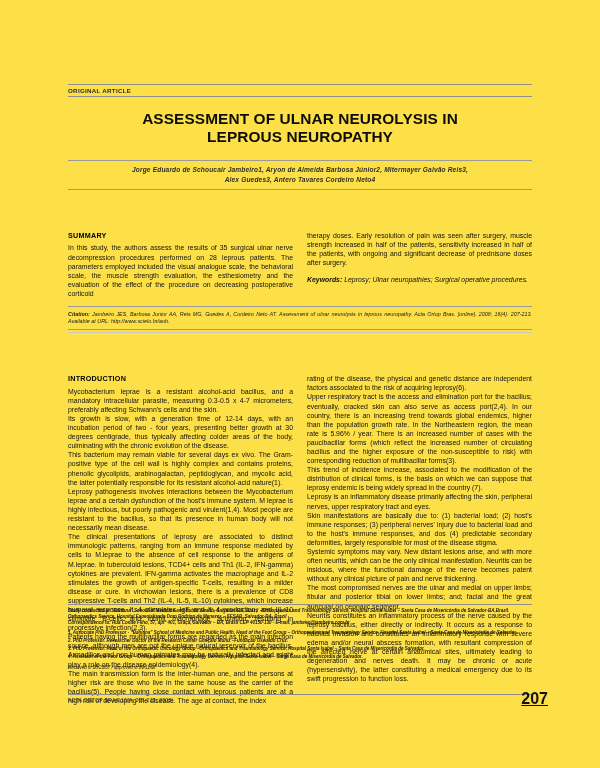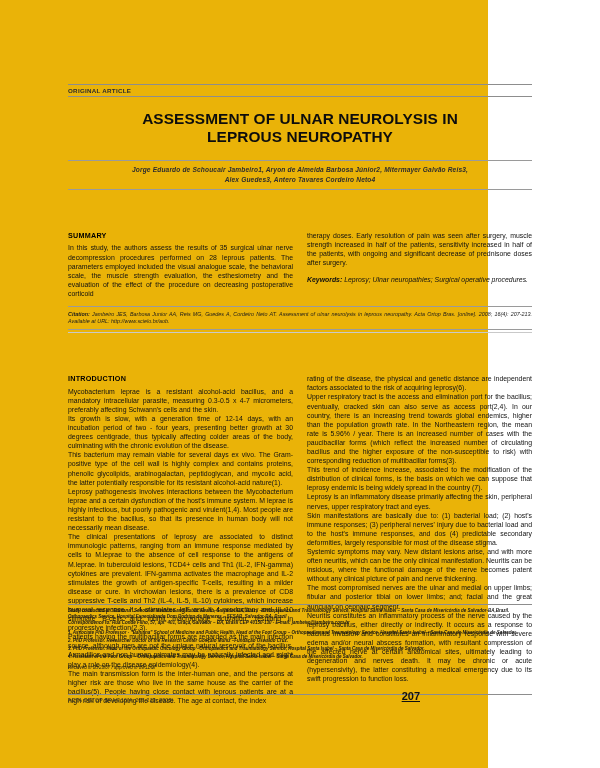--- a/index.html
+++ b/index.html
@@ -11,23 +11,23 @@
     width: 600px;
     height: 768px;
     font-family: "Liberation Sans", sans-serif;
     color: #000000;
     position: relative;
     overflow: hidden;
   }
   .page {
     position: absolute;
     left: 0; top: 0;
-    width: 488px;
+    width: 600px;
     height: 768px;
-    background: #eab308;
+    background: #fde047;
   }
   .content {
     position: absolute;
     left: 68px;
     top: 0;
     width: 464px;
   }
 
   
   .rule-top {
@@ -176,23 +176,23 @@
   .journal-ref {
     position: absolute;
     left: 68px;
     top: 697px;
     font-size: 5.2px;
     letter-spacing: 0.2px;
     color: #2a2a2a;
   }
   .page-num {
     position: absolute;
-    right: 68px;
+    right: 52px;
     top: 690px;
-    font-size: 11px;
+    font-size: 16px;
     font-weight: bold;
     color: #111;
     text-decoration: underline;
   }
 </style>
 </head>
 <body>
 
 <div class="page">
 

